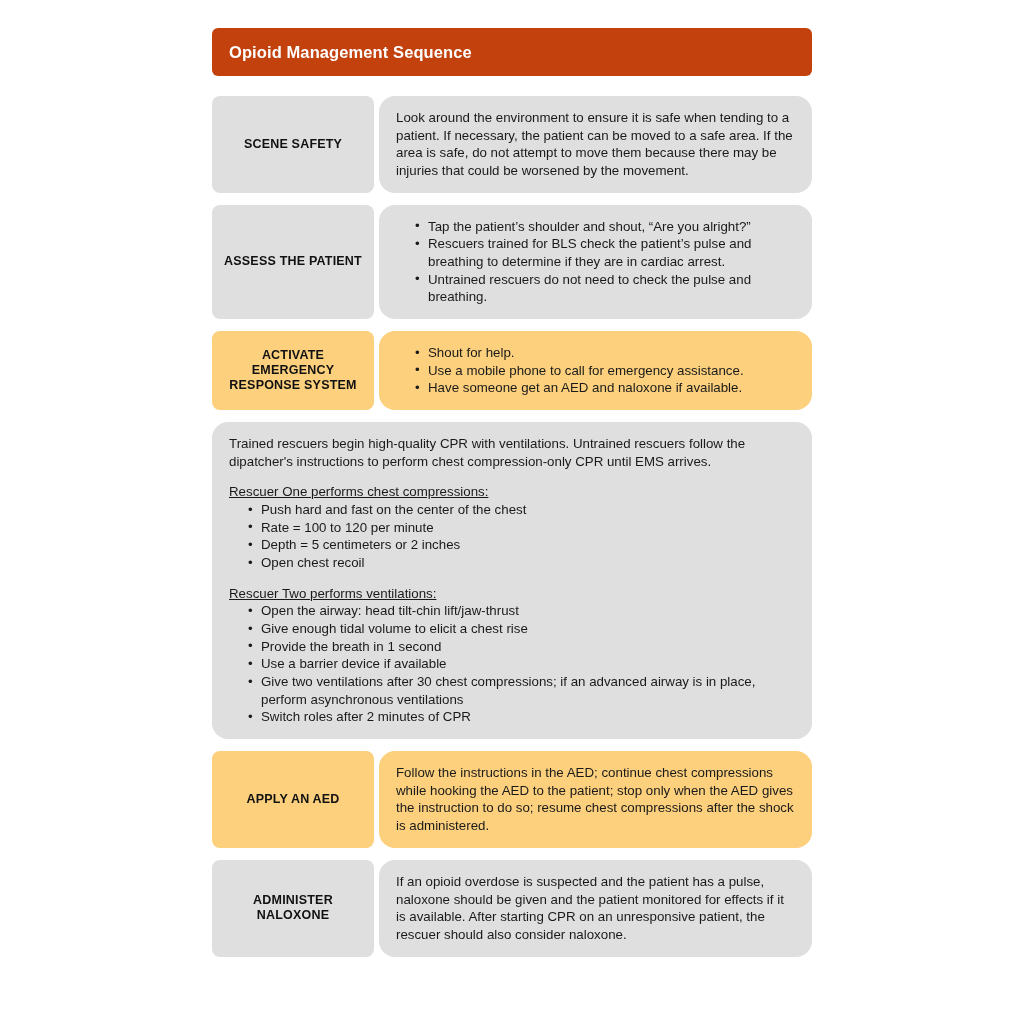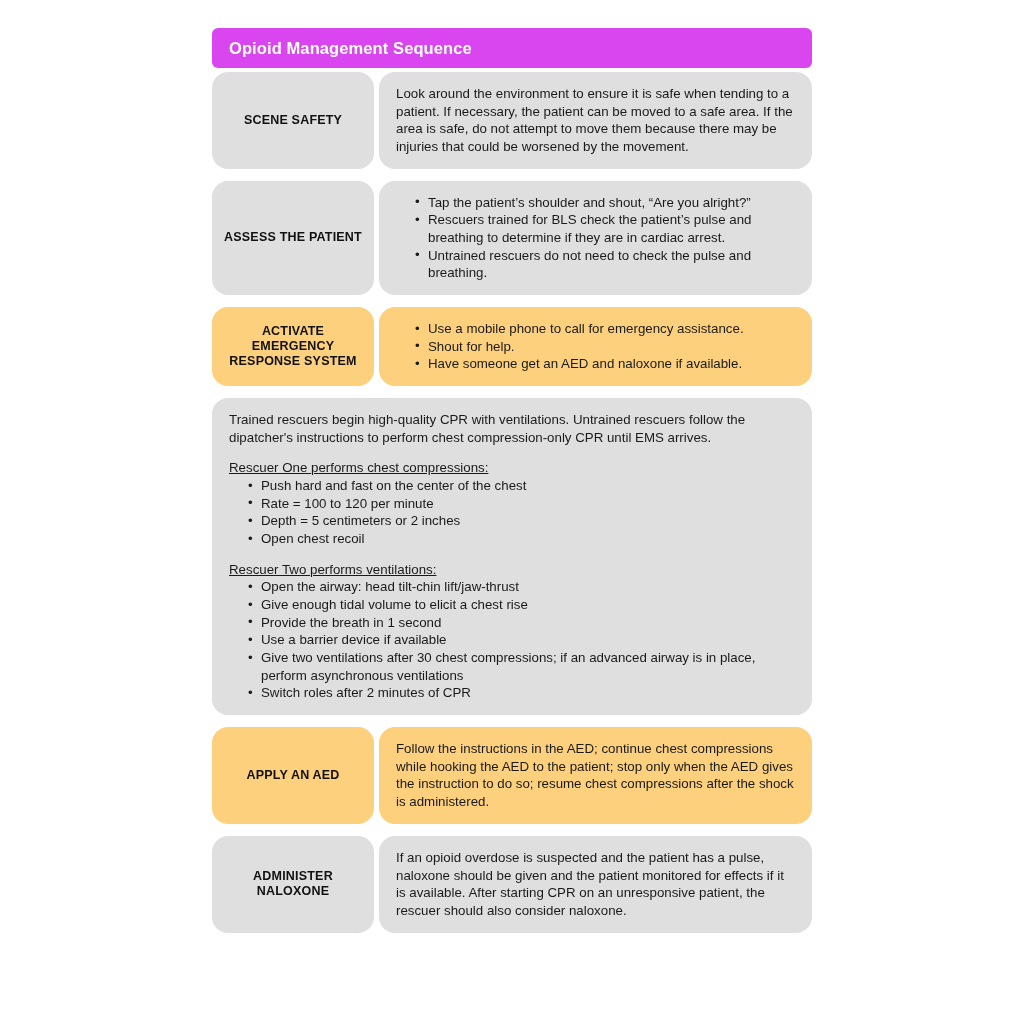--- a/index.html
+++ b/index.html
@@ -18,44 +18,44 @@
     background: #ffffff;
     overflow: hidden;
   }
   .table-wrap {
     position: absolute;
     left: 212px;
     top: 28px;
     width: 600px;
   }
   .title-bar {
-    background: #d946ef;
+    background: #c2410c;
     border-radius: 6px;
-    height: 40px;
+    height: 48px;
     display: flex;
     align-items: center;
     padding: 0 0 0 17px;
-    margin-bottom: 4px;
+    margin-bottom: 20px;
   }
   .title-bar .title-text {
     color: #ffffff;
     font-size: 16.5px;
     font-weight: bold;
     letter-spacing: 0.1px;
   }
   .row {
     display: flex;
     gap: 5px;
     margin-bottom: 12px;
   }
   .row:last-child { margin-bottom: 0; }
   .cell-label {
     width: 162px;
     flex: 0 0 162px;
-    border-radius: 16px;
+    border-radius: 8px;
     display: flex;
     align-items: center;
     justify-content: center;
     text-align: center;
     padding: 6px 8px;
   }
   .cell-label .label-text {
     font-size: 12.5px;
     font-weight: bold;
     color: #111111;
@@ -136,22 +136,22 @@
               <li>Untrained rescuers do not need to check the pulse and breathing.</li>
             </ul>
           </div>
         </div>
         <div class="row amber">
           <div class="cell-label">
             <span class="label-text">ACTIVATE EMERGENCY RESPONSE SYSTEM</span>
           </div>
           <div class="cell-body">
             <ul class="bullets">
+              <li>Shout for help.</li>
               <li>Use a mobile phone to call for emergency assistance.</li>
-              <li>Shout for help.</li>
               <li>Have someone get an AED and naloxone if available.</li>
             </ul>
           </div>
         </div>
         <div class="row gray">
           <div class="cell-body">
             <p class="para">Trained rescuers begin high-quality CPR with ventilations. Untrained rescuers follow the dipatcher's instructions to perform chest compression-only CPR until EMS arrives.</p>
             <div class="group">
               <p class="subhead first">Rescuer One performs chest compressions:</p>
               <ul class="bullets">

